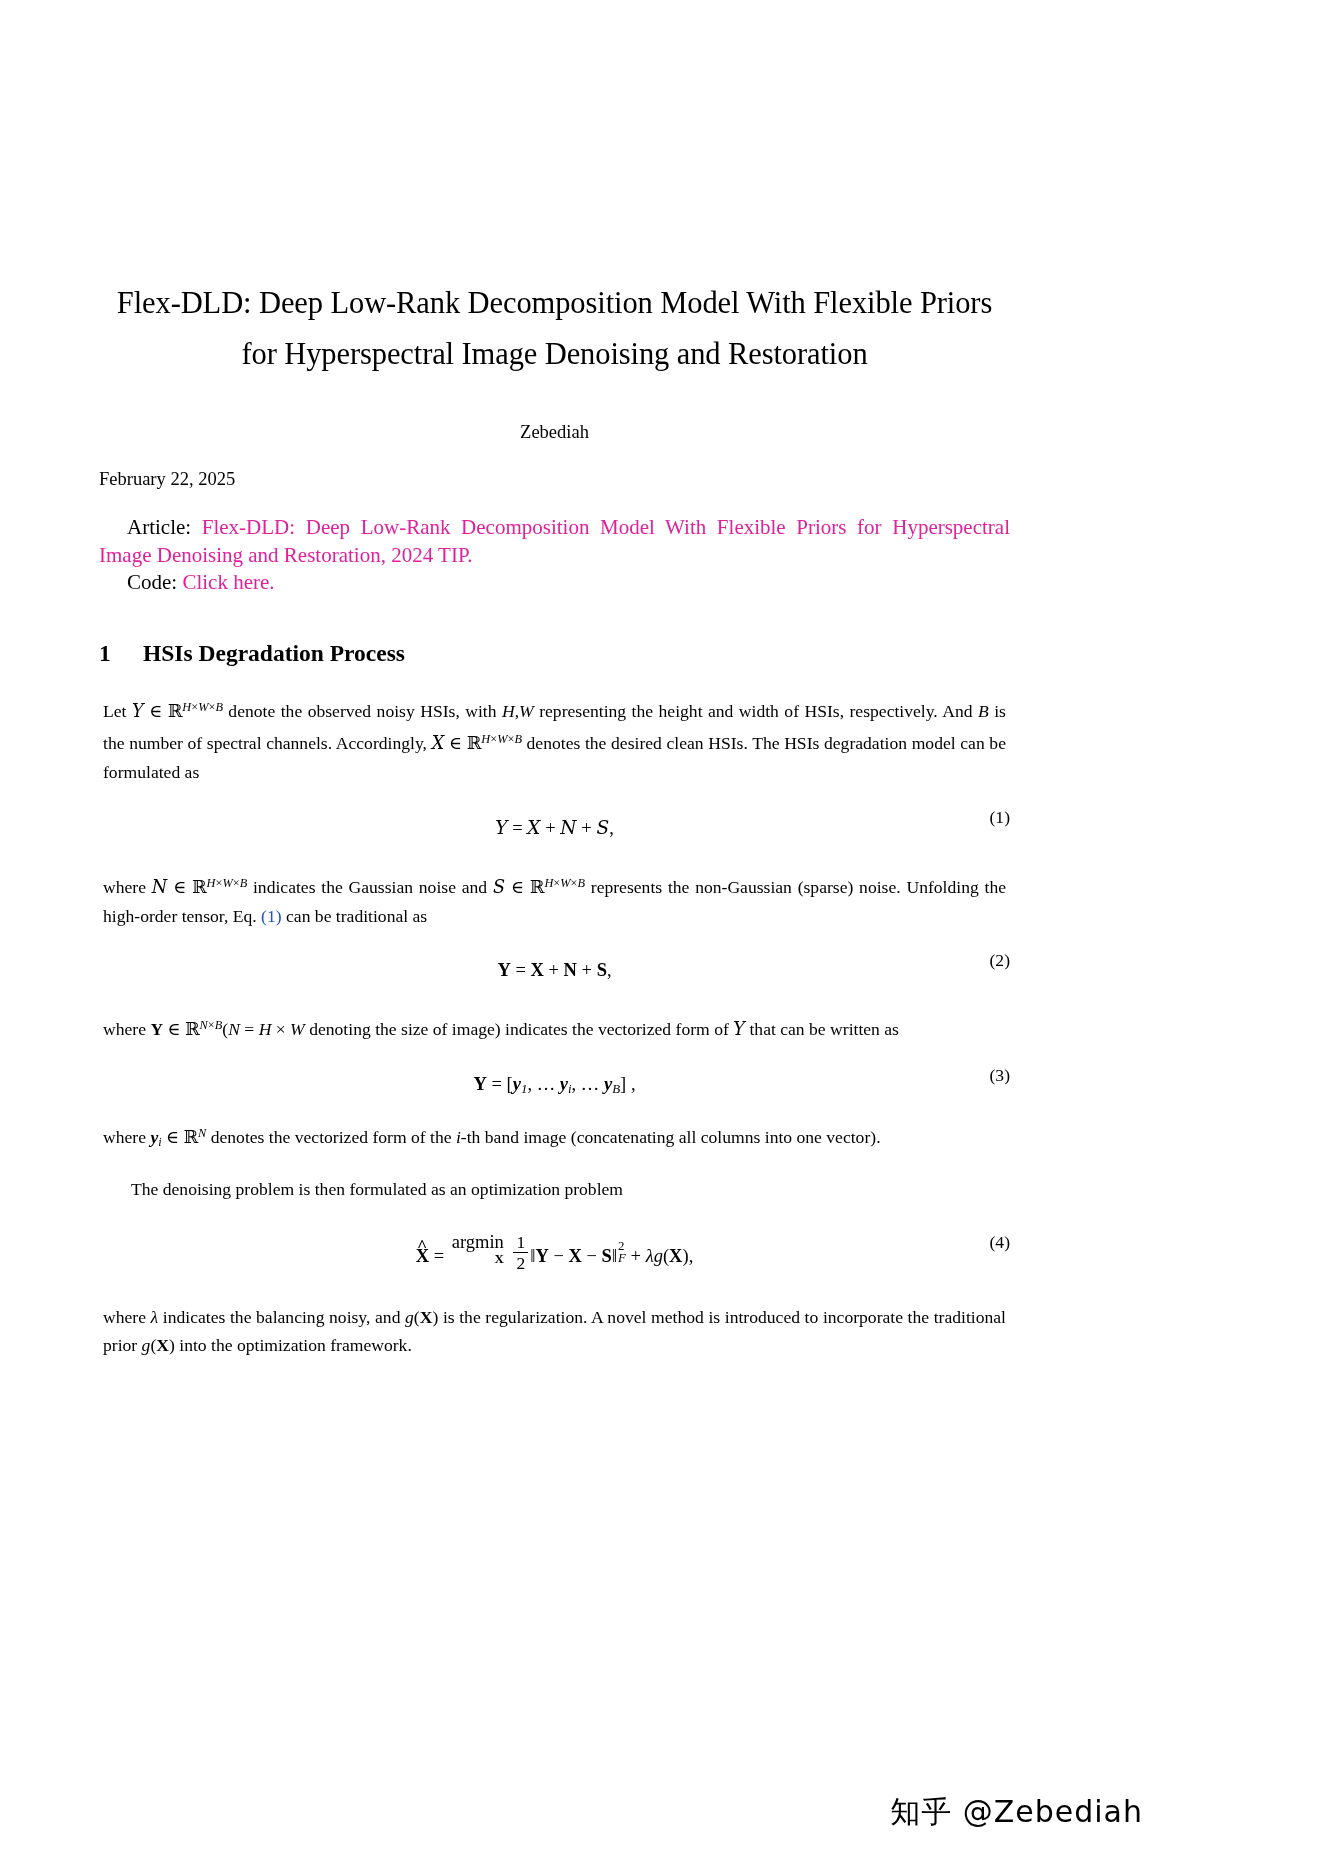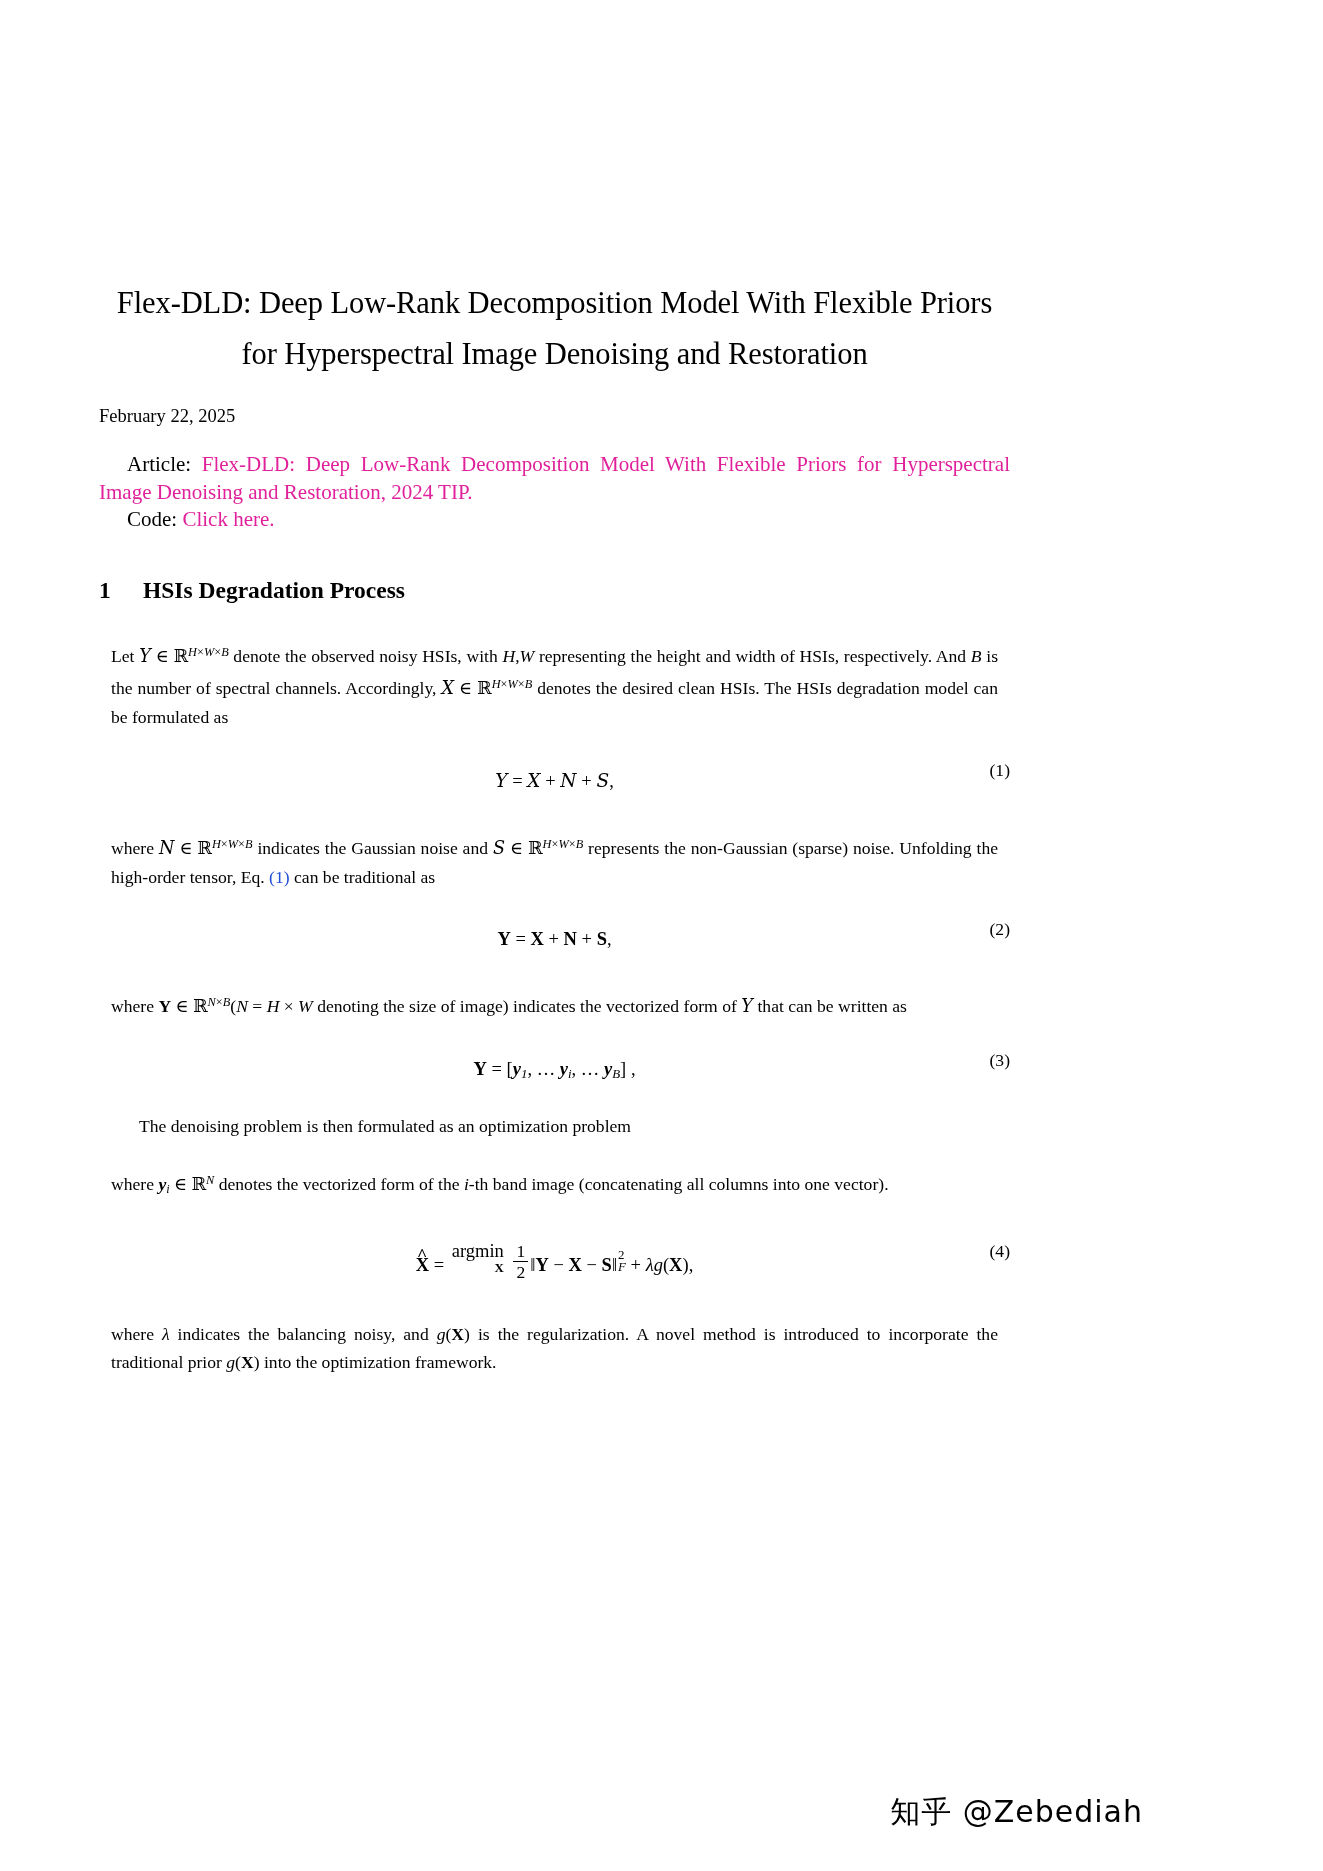--- a/index.html
+++ b/index.html
@@ -71,21 +71,21 @@
     margin: 0;
     padding-top: 43px;
     font-size: 23.5px;
     font-weight: bold;
     letter-spacing: 0px;
   }
   h2.section .num { display: inline-block; width: 44px; }
 
   
   p.body {
-    margin: 12px;
+    margin: 4px;
     padding-top: 22px;
     font-size: 17.6px;
     line-height: 28.5px;
     text-align: justify;
     text-justify: inter-word;
   }
   p.body.tight { padding-top: 14px; }
 
   
   .mi { font-style: italic; font-family: "Liberation Serif", serif; }
@@ -191,20 +191,21 @@
     user-select: none;
   }
 </style>
 </head>
 <body>
 
 <div class="page">
   <div class="content">
 
     <div class="title">Flex-DLD: Deep Low-Rank Decomposition Model With Flexible Priors for Hyperspectral Image Denoising and Restoration</div>
+    <div class="author">Zebediah</div>
     <div class="date">February 22, 2025</div>
 
     <div class="linkblock">
       <p><span class="indent"></span><span>Article:</span> <span class="xlink">Flex-DLD: Deep Low-Rank Decomposition Model With Flexible Priors for Hyperspectral Image Denoising and Restoration, 2024 TIP.</span></p>
       <p><span class="indent"></span><span>Code:</span> <span class="xlink">Click here.</span></p>
     </div>
 
     <h2 class="section"><span class="num">1</span><span>HSIs Degradation Process</span></h2>
 
     <p class="body"><span>Let</span>
@@ -277,28 +278,28 @@
         <span class="op">=</span>
         <span class="op">[</span><span class="bvec">y</span><span class="sub">1</span><span>,</span>
         <span class="op">…</span>
         <span class="bvec">y</span><span class="sub">i</span><span>,</span>
         <span class="op">…</span>
         <span class="bvec">y</span><span class="sub">B</span><span class="op">]</span> ,
       </span>
       <span class="tag">(3)</span>
     </div>
 
-    <p class="body tight"><span class="indent"></span><span>The denoising problem is then formulated as an optimization problem</span></p>
-
     <p class="body tight"><span>where</span>
       <span class="bvec">y</span><span class="sub">i</span>
       <span class="op">∈</span>
       <span class="bb">ℝ</span><span class="sup">N</span>
       <span>denotes the vectorized form of the</span>
       <span class="mi">i</span><span>-th band image (concatenating all columns into one vector).</span></p>
+
+    <p class="body tight"><span class="indent"></span><span>The denoising problem is then formulated as an optimization problem</span></p>
 
     <div class="eq">
       <span class="inner">
         <span class="hat-wrap"><span class="hat">^</span><span class="bmat">X</span></span>
         <span class="op">=</span>
         <span class="argmin"><span class="top">argmin</span><span class="bot bmat">X</span></span>
         <span class="frac"><span class="n">1</span><span class="d">2</span></span><span class="op">‖</span><span class="bmat">Y</span>
         <span class="op">−</span>
         <span class="bmat">X</span>
         <span class="op">−</span>

